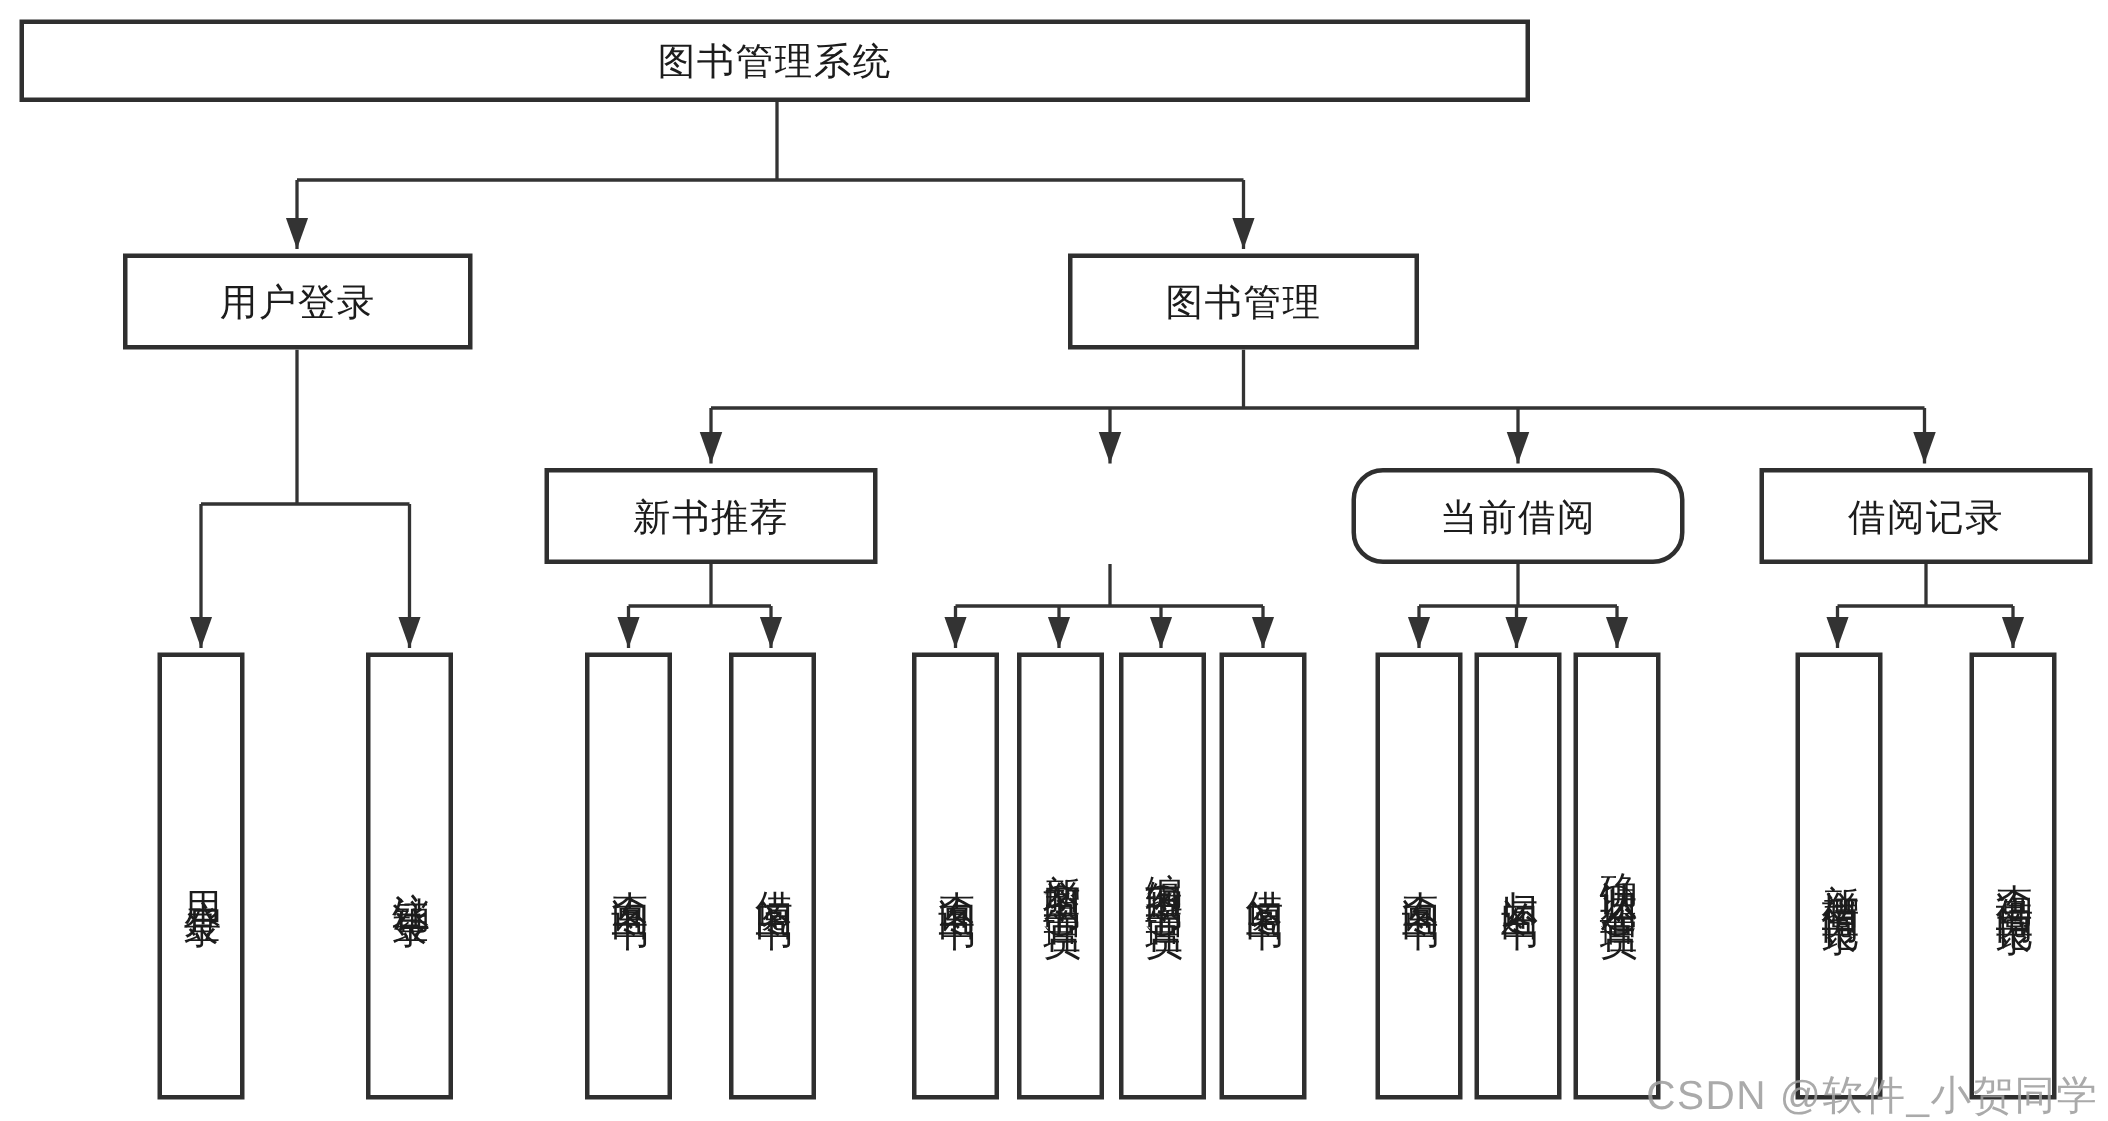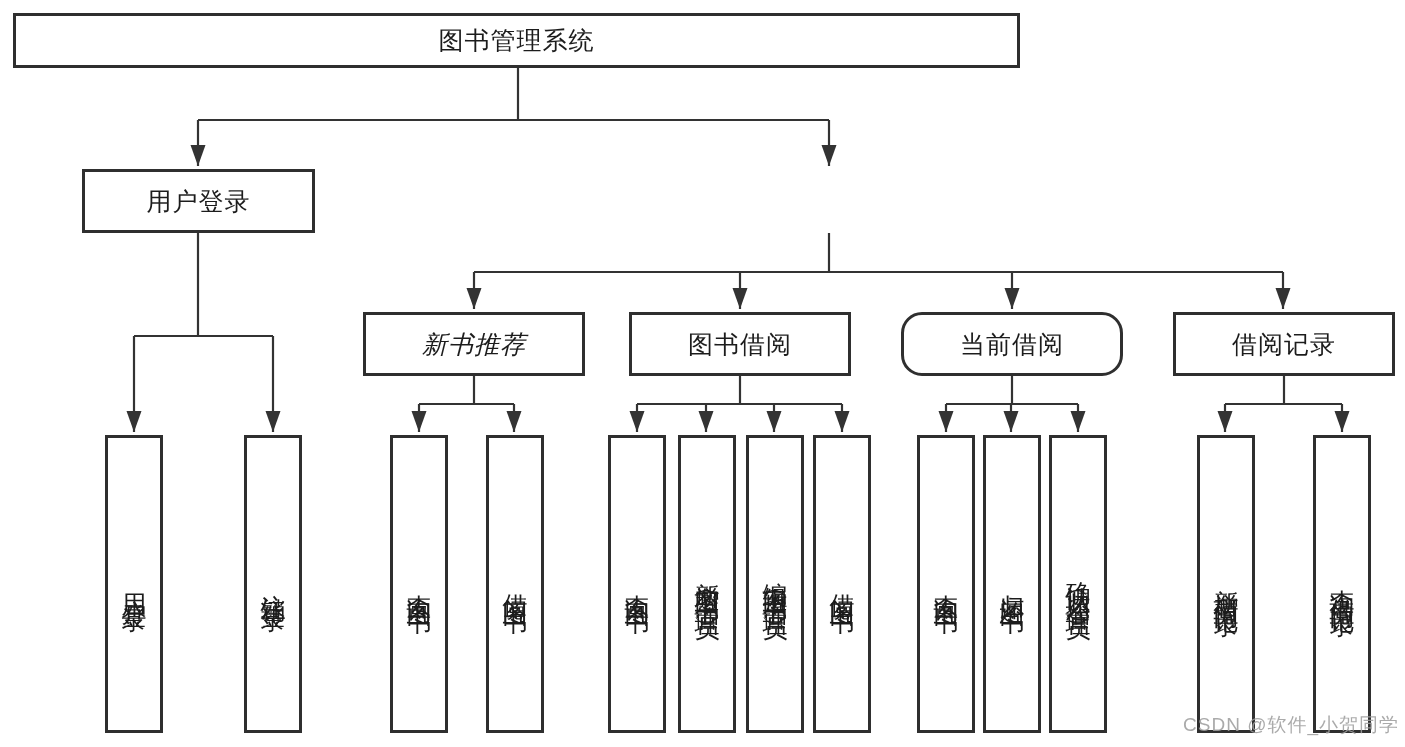--- a/index.html
+++ b/index.html
@@ -34,21 +34,21 @@
   }
   .h-label {
     font-size: 25px;
     letter-spacing: 1px;
     white-space: nowrap;
   }
   .root-box   { left: 13px;  top: 13px;  width: 1007px; height: 55px; }
   .l1-a       { left: 82px;  top: 169px; width: 233px;  height: 64px; }
   .l1-b       { left: 712px; top: 169px; width: 234px;  height: 64px; }
   .l2         { top: 312px;  width: 222px; height: 64px; }
-  .l2-a { left: 363px; font-style: italic; }
+  .l2-a { left: 363px; }
   .l2-b { left: 629px; }
   .l2-c { left: 901px; border-radius: 21px; }
   .l2-d { left: 1173px; align-items: center; }
   .leaf {
     top: 435px;
     width: 58px;
     height: 298px;
   }
   .leaf .v-label {
     writing-mode: vertical-rl;
@@ -69,21 +69,21 @@
   .lf-9  { left: 917px; }
   .lf-10 { left: 983px; }
   .lf-11 { left: 1049px; }
   .lf-12 { left: 1197px; }
   .lf-13 { left: 1313px; }
   .watermark {
     position: absolute;
     right: 6px;
     top: 712px;
     z-index: 3;
-    font-size: 19px;
+    font-size: 27px;
     color: rgba(158, 158, 158, 0.88);
     white-space: nowrap;
     letter-spacing: 1px;
   }
 </style>
 </head>
 <body>
 
 <div class="canvas">
 
@@ -130,26 +130,26 @@
     </g>
   </svg>
 
   <div class="box root-box">
     <span class="h-label">图书管理系统</span>
   </div>
 
   <div class="box l1-a">
     <span class="h-label">用户登录</span>
   </div>
+  <div class="box l1-b">
+    <span class="h-label">图书管理</span>
+  </div>
 
   <div class="box l2 l2-a">
     <span class="h-label">新书推荐</span>
-  </div>
-  <div class="box l2 l2-b">
-    <span class="h-label">图书借阅</span>
   </div>
   <div class="box l2 l2-c">
     <span class="h-label">当前借阅</span>
   </div>
   <div class="box l2 l2-d">
     <span class="h-label">借阅记录</span>
   </div>
 
   <div class="box leaf lf-1">
     <span class="v-label">用户登录</span>

